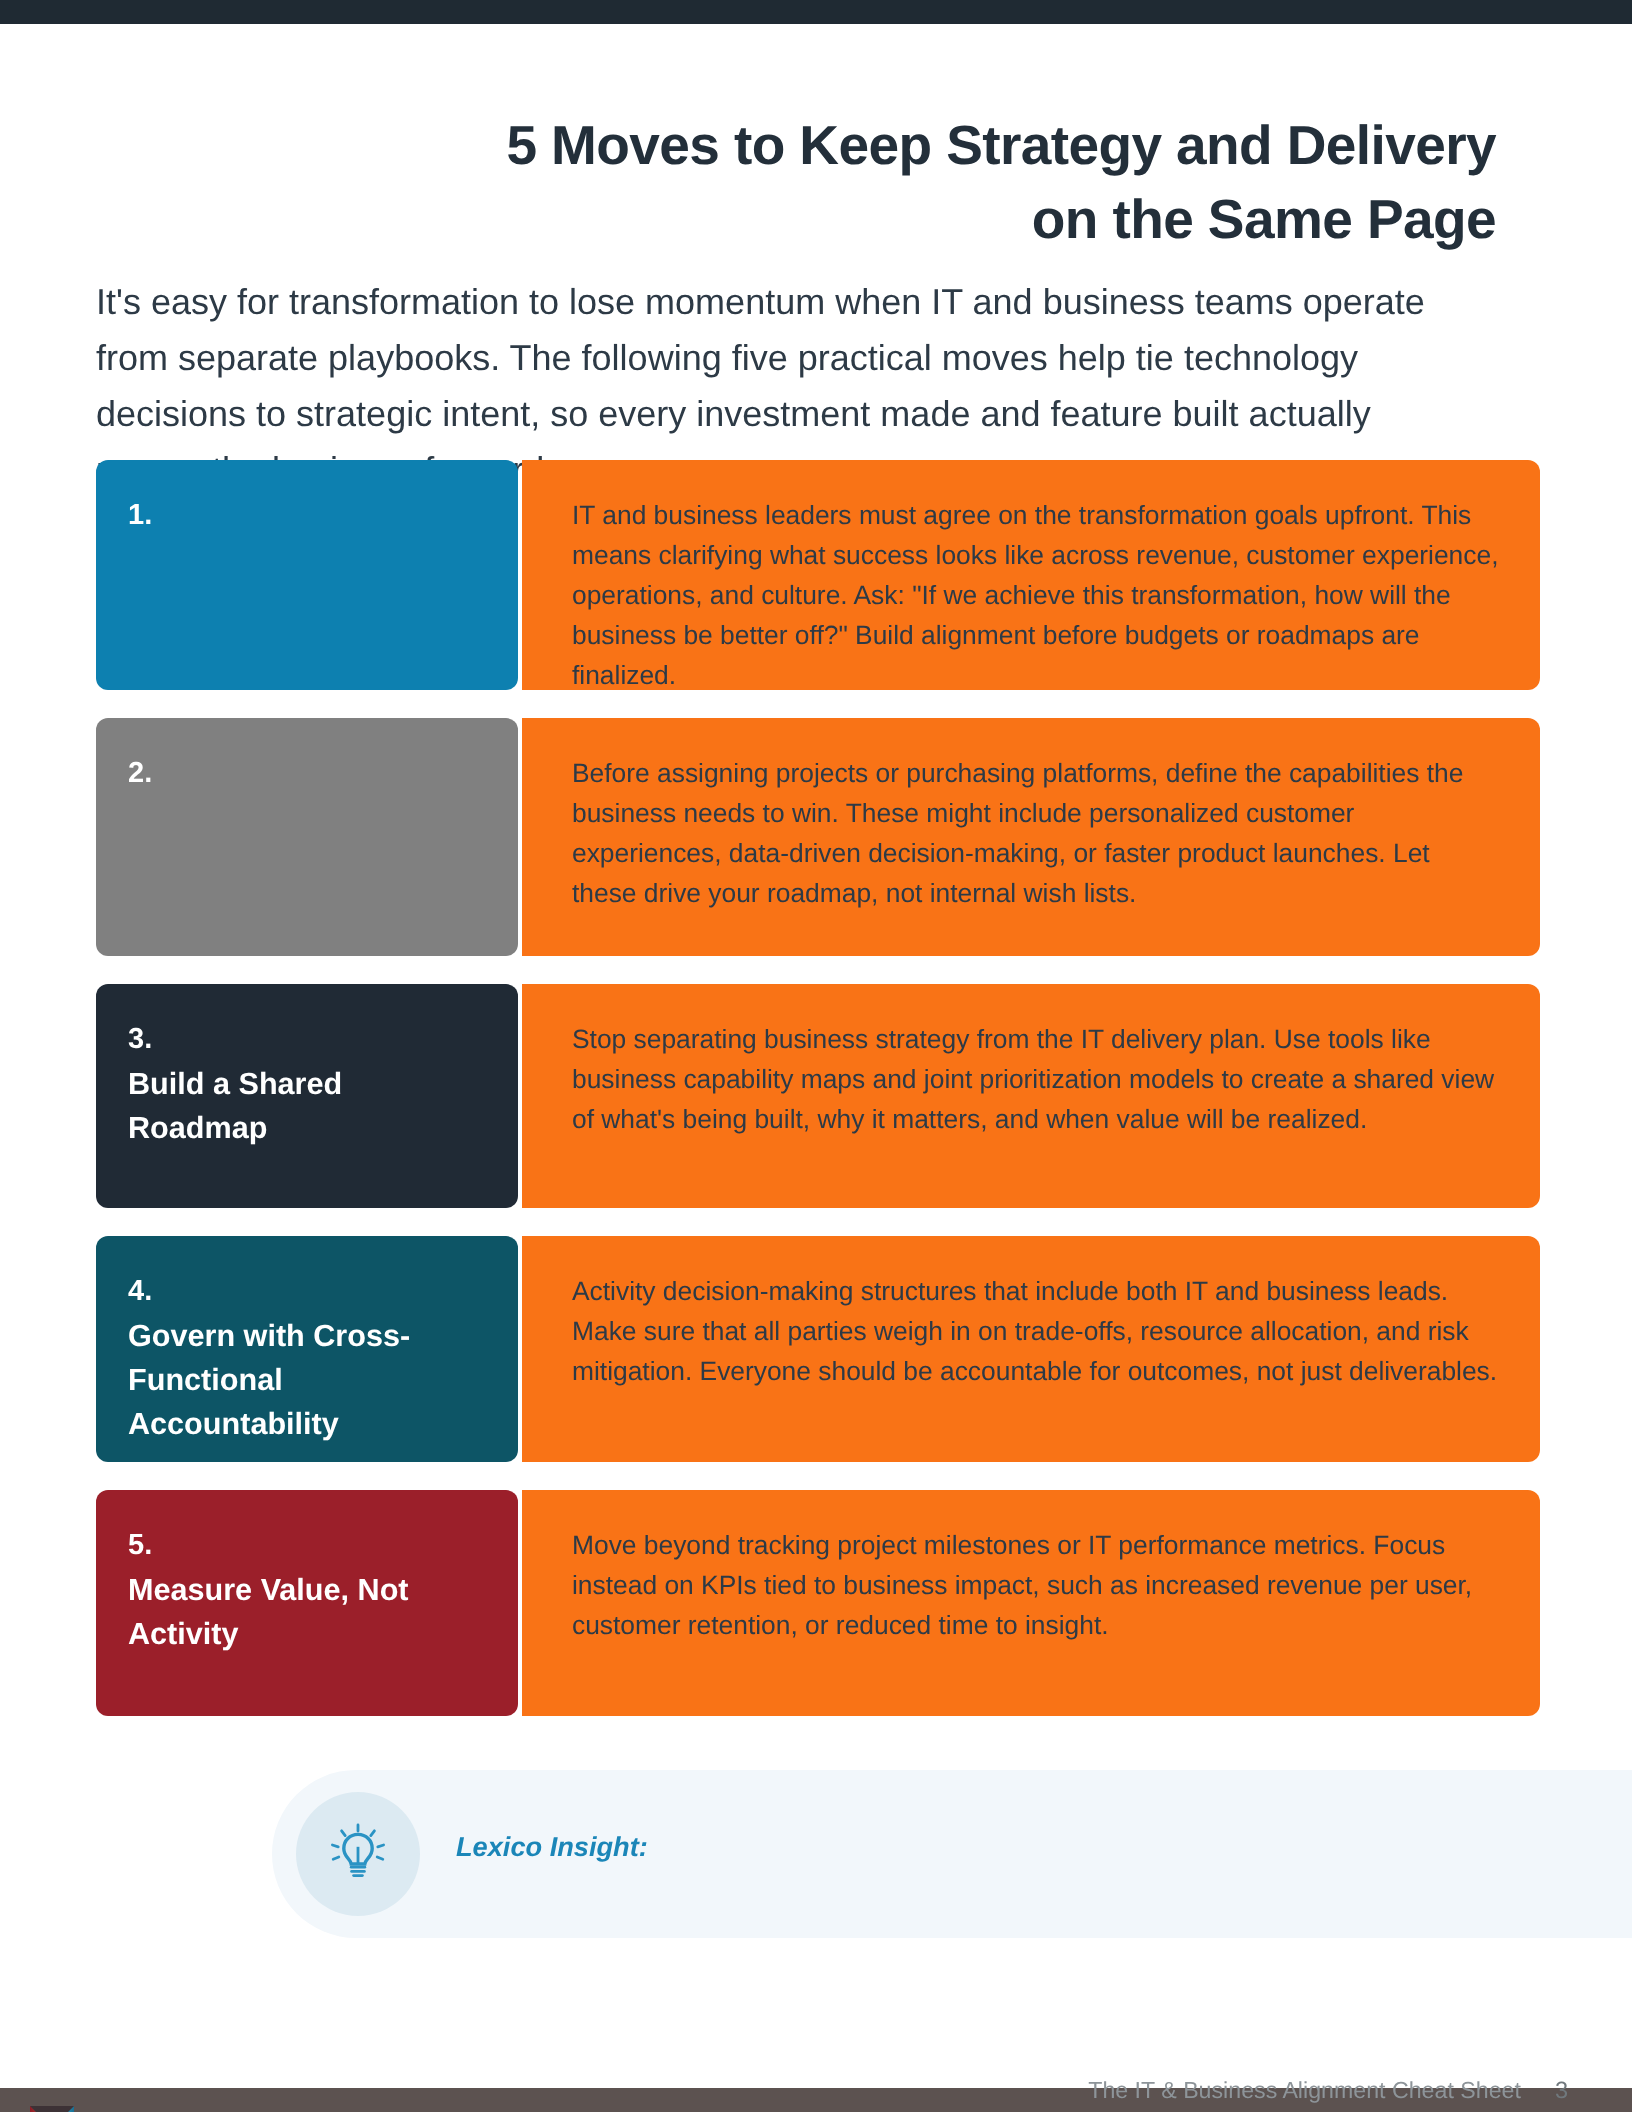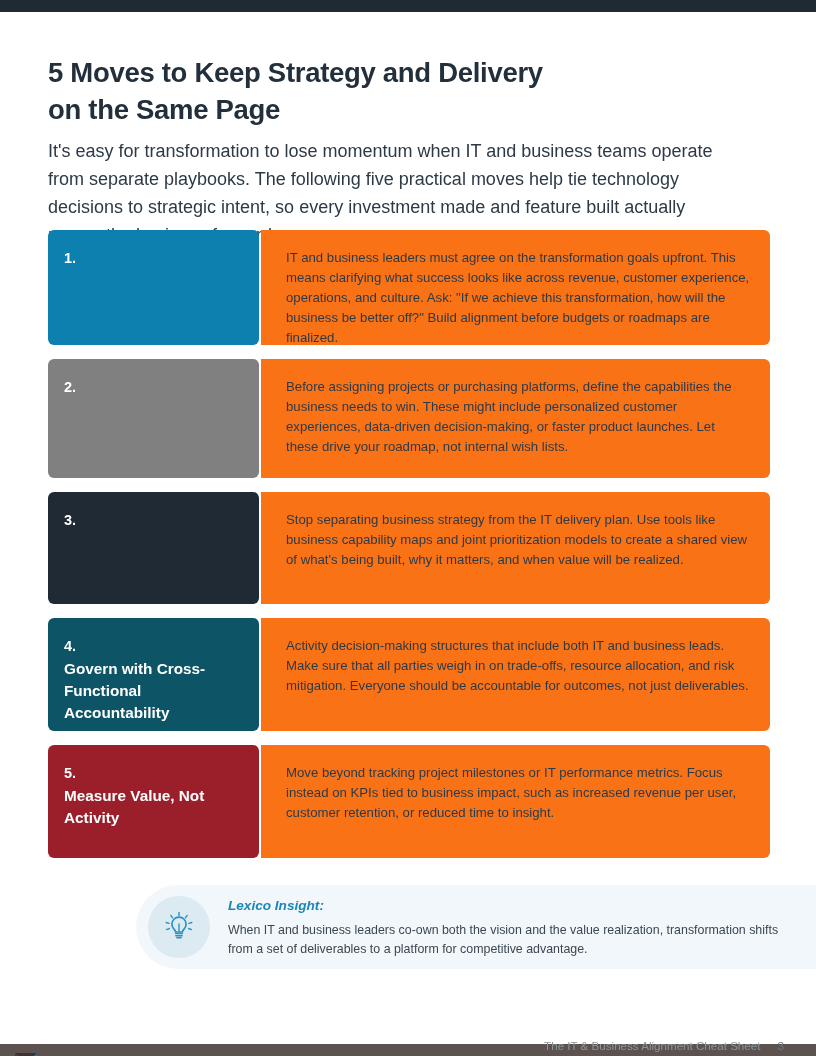--- a/index.html
+++ b/index.html
@@ -46,20 +46,21 @@
   .title {
     position: absolute;
     left: 48px;
     top: 25px;
     width: 700px;
     font-size: 27.5px;
     font-weight: bold;
     line-height: 1.33;
     letter-spacing: -0.3px;
     color: #232f3a;
+    text-align: right;
   }
   .title .line { display: block; }
 
   .intro {
     position: absolute;
     left: 48px;
     top: 108px;
     width: 672px;
     font-size: 18px;
     line-height: 1.55;
@@ -218,20 +219,21 @@
     <div class="card h2">
       <div class="card-label" style="background: rgb(128, 128, 128);">
         <div class="card-num">2.</div>
       </div>
       <div class="card-body">Before assigning projects or purchasing platforms, define the capabilities the business needs to win. These might include personalized customer experiences, data-driven decision-making, or faster product launches. Let these drive your roadmap, not internal wish lists.</div>
     </div>
 
     <div class="card h3">
       <div class="card-label" style="background: rgb(32, 42, 53);">
         <div class="card-num">3.</div>
+        <div class="card-title">Build a Shared Roadmap</div>
       </div>
       <div class="card-body">Stop separating business strategy from the IT delivery plan. Use tools like business capability maps and joint prioritization models to create a shared view of what's being built, why it matters, and when value will be realized.</div>
     </div>
 
     <div class="card h4">
       <div class="card-label" style="background: rgb(13, 85, 102);">
         <div class="card-num">4.</div>
         <div class="card-title">Govern with Cross-Functional Accountability</div>
       </div>
       <div class="card-body">Activity decision-making structures that include both IT and business leads. Make sure that all parties weigh in on trade-offs, resource allocation, and risk mitigation. Everyone should be accountable for outcomes, not just deliverables.</div>
@@ -263,21 +265,20 @@
         <line x1="17" y1="13.4" x2="17" y2="22" stroke="#2a93c4" stroke-width="1.4"></line>
         <g stroke="#2a93c4" stroke-width="1.4" stroke-linecap="round">
           <line x1="13.6" y1="23.6" x2="20.4" y2="23.6"></line>
           <line x1="13.8" y1="25.7" x2="20.2" y2="25.7"></line>
           <line x1="14.8" y1="27.8" x2="19.2" y2="27.8"></line>
         </g>
       </svg>
     </div>
     <div class="insight-text">
       <div class="insight-label">Lexico Insight:</div>
-      <div class="insight-body">When IT and business leaders co-own both the vision and the value realization, transformation shifts from a set of deliverables to a platform for competitive advantage.</div>
     </div>
   </div>
 
   <div class="footer-logo">
     <svg class="logo-mark" viewBox="0 0 24 24" aria-hidden="true">
       <defs>
         <linearGradient id="lgL" x1="0" y1="0" x2="1" y2="0">
           <stop offset="0%" stop-color="#8a1c26"></stop>
           <stop offset="60%" stop-color="#c0392f"></stop>
           <stop offset="100%" stop-color="#3d2030"></stop>

